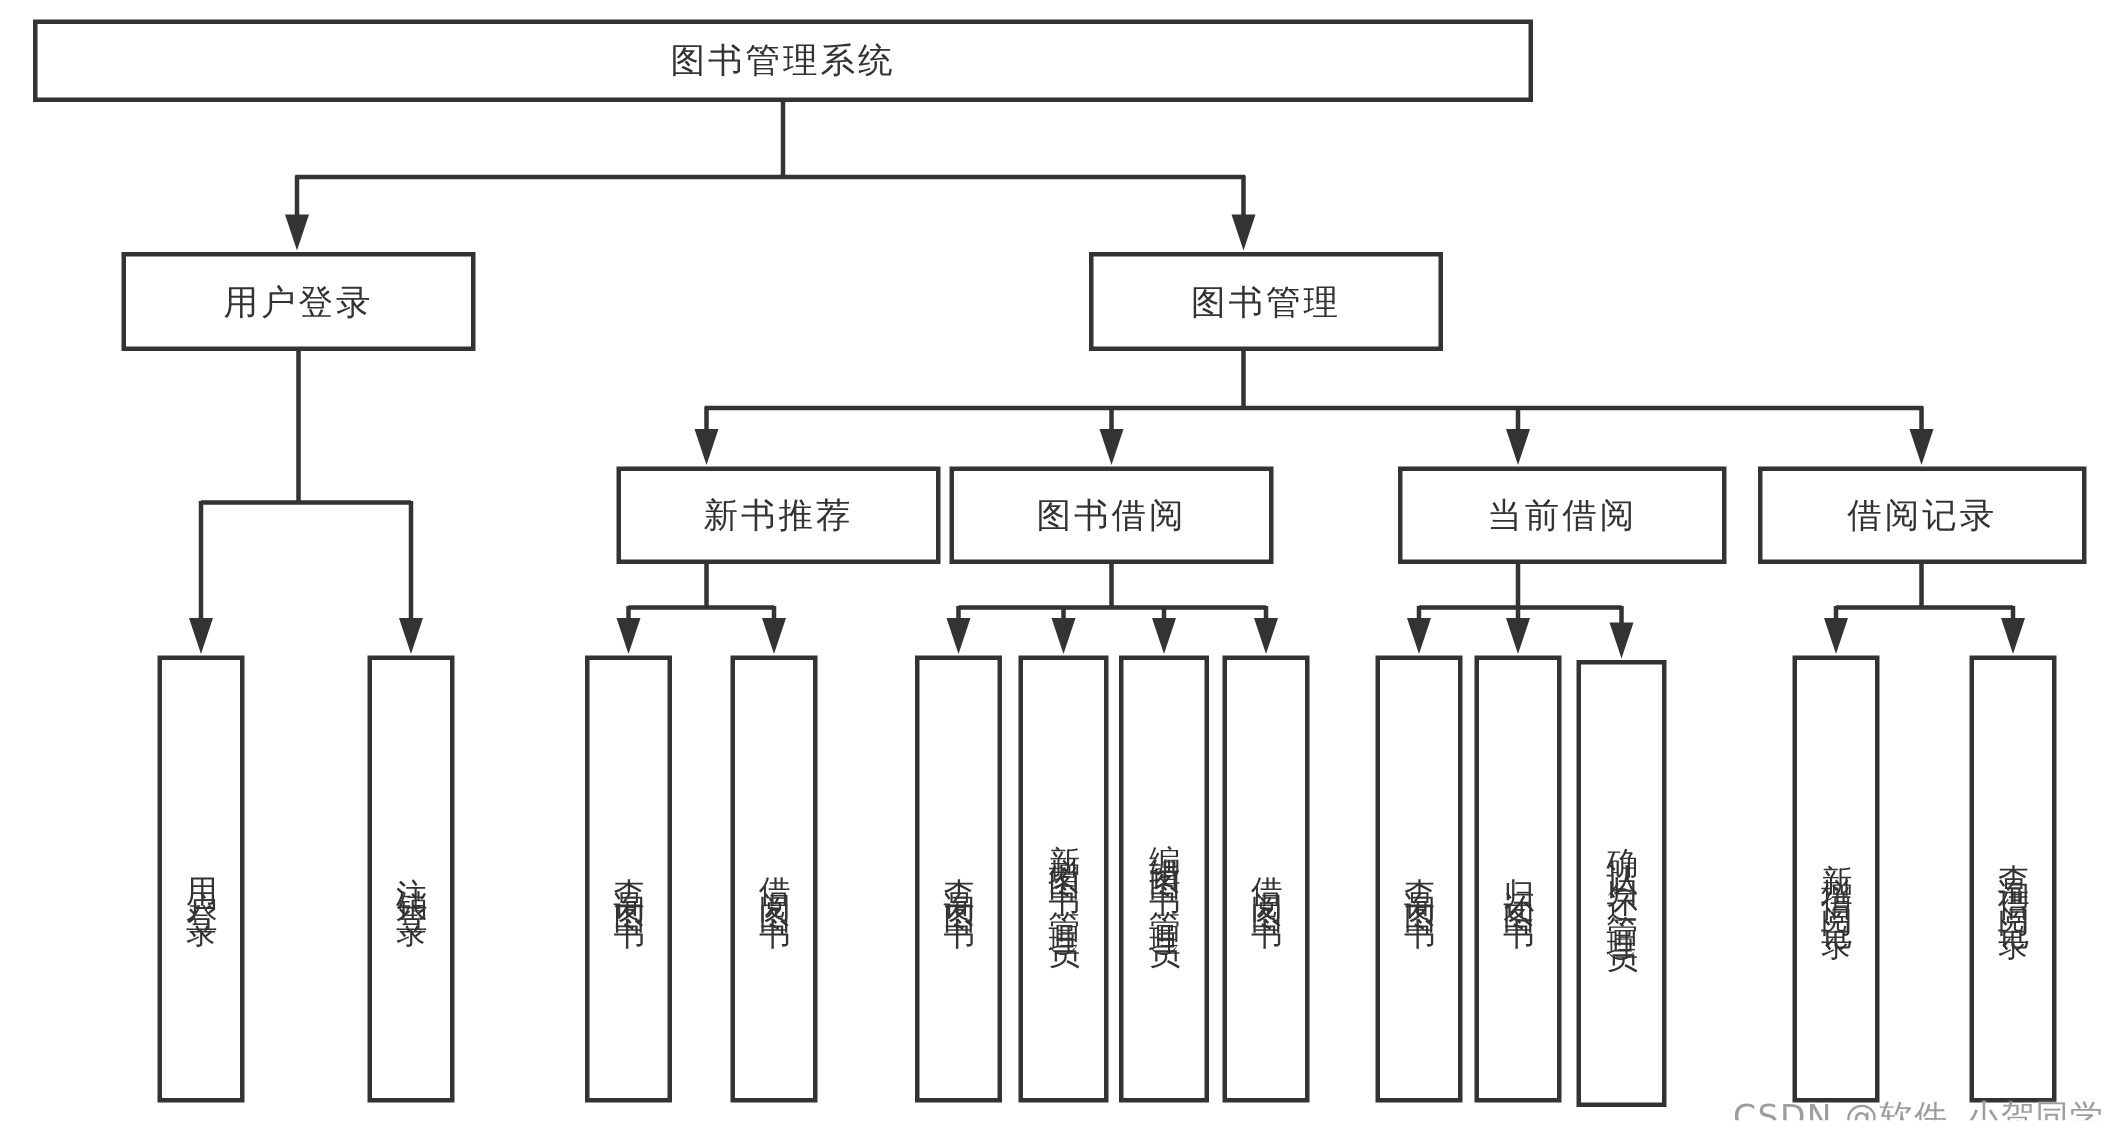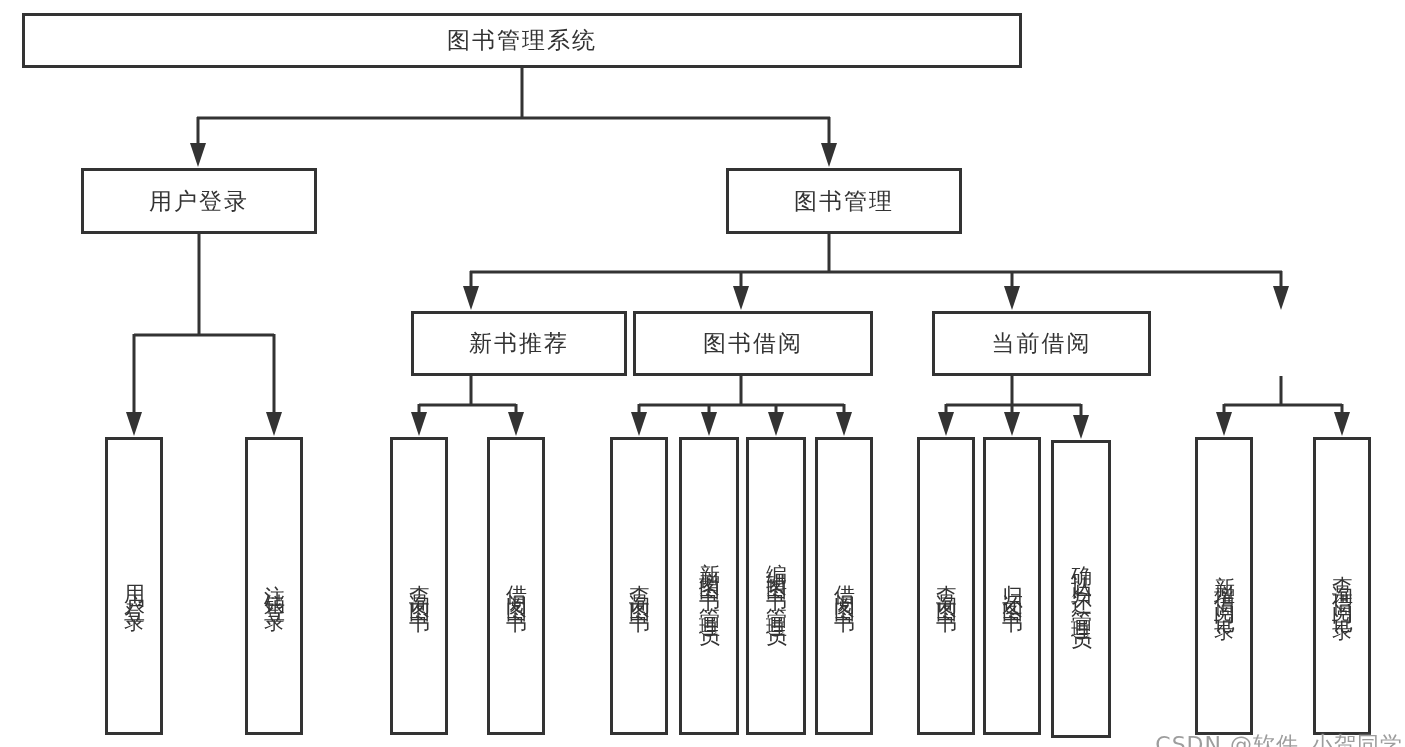--- a/index.html
+++ b/index.html
@@ -96,25 +96,28 @@
   <div class="box h" style="left:81px; top:168px; width:236px; height:66px;">
     <span class="lbl">用户登录</span>
   </div>
   <div class="box h" style="left:712px; top:168px; width:236px; height:66px;margin-left:14px;">
     <span class="lbl">图书管理</span>
   </div>
 
   <div class="box h" style="left:363px; top:311px; width:216px; height:65px;margin-left:48px;">
     <span class="lbl">新书推荐</span>
   </div>
-  <div class="box h" style="left:633px; top:311px; width:240px; height:65px;">
+  <div class="box h" style="left:633px; top:311px; width:216px; height:65px;">
     <span class="lbl">图书借阅</span>
   </div>
   <div class="box h" style="left:932px; top:311px; width:219px; height:65px;">
     <span class="lbl">当前借阅</span>
+  </div>
+  <div class="box h" style="left:1172px; top:311px; width:219px; height:65px;">
+    <span class="lbl">借阅记录</span>
   </div>
 
   <div class="box v" style="left:105px; top:437px; width:58px; height:298px;">
     <span class="lbl">用户登录</span>
   </div>
   <div class="box v" style="left:245px; top:437px; width:58px; height:298px;">
     <span class="lbl">注销登录</span>
   </div>
 
   <div class="box v" style="left:390px; top:437px; width:58px; height:298px;">

